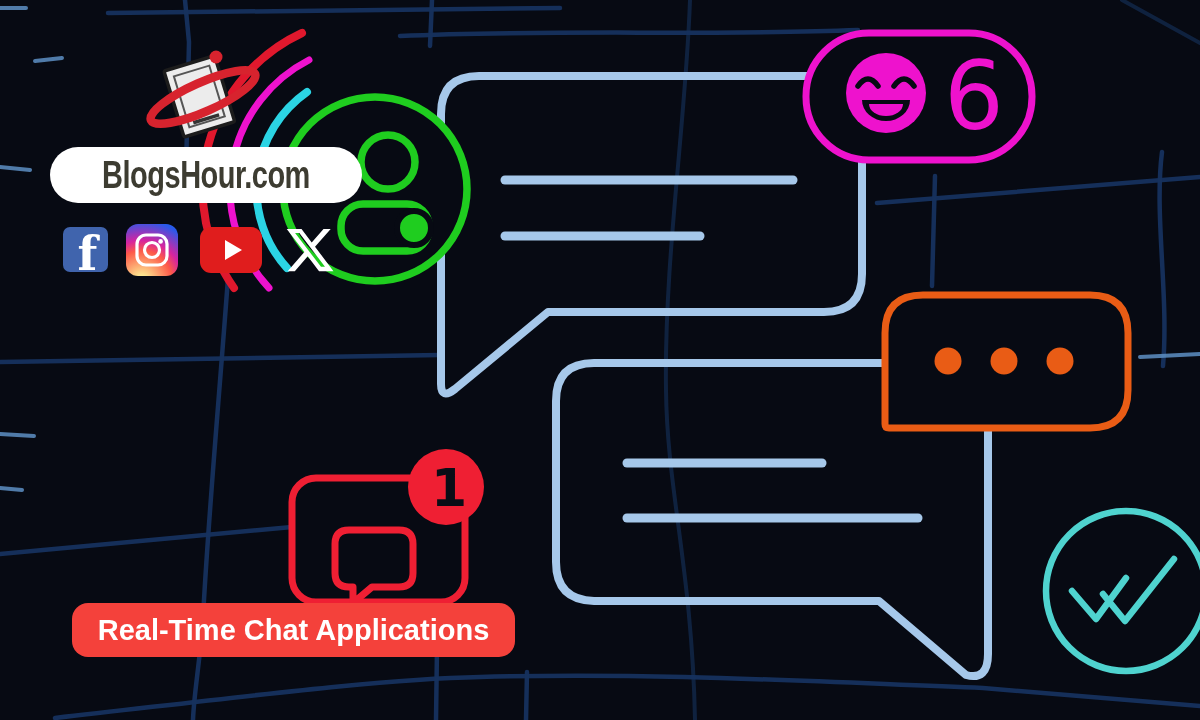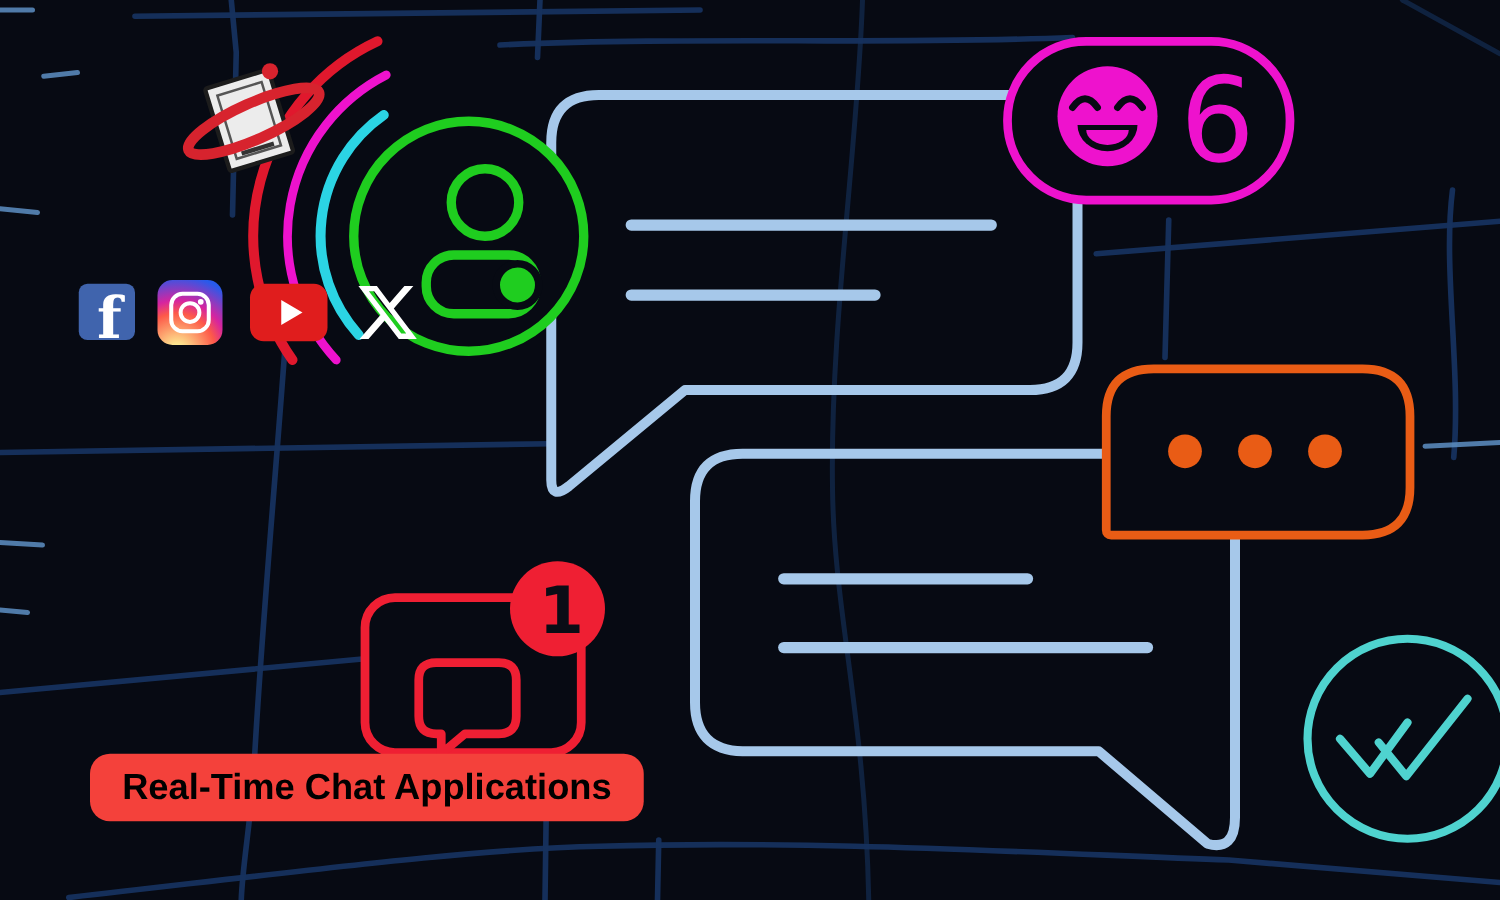--- a/index.html
+++ b/index.html
@@ -61,21 +61,21 @@
       background:var(--youtube_red);display:flex;align-items:center;justify-content:center;}
   .yt span{width:0;height:0;border-left:17px solid #fff;border-top:10px solid transparent;
            border-bottom:10px solid transparent;margin-left:4px;}
   .x{left:283px;top:223px;width:54px;height:54px;display:flex;align-items:center;
      justify-content:center;}
 
   
   .headline-pill{position:absolute;left:72px;top:603px;width:443px;height:54px;
                  background:var(--pill_red);border-radius:16px;display:flex;
                  align-items:center;justify-content:center;}
-  .headline-pill span{color:#000000;font-weight:bold;font-size:29px;white-space:nowrap;}
+  .headline-pill span{color:#ffffff;font-weight:bold;font-size:29px;white-space:nowrap;}
 </style>
 </head>
 <body>
 
 <div class="stage">
 
   <svg class="scene" viewBox="0 0 1200 720" aria-hidden="true">
 
     <g class="ln">
       <path class="g-dark" d="M 108,13 L 560,8"></path>
@@ -166,20 +166,23 @@
       </g>
     </g>
 
     <g class="ln">
       <circle class="s-teal f-bg" cx="1126" cy="591" r="80"></circle>
       <path class="s-teal f-none" stroke-width="7" d="M 1072,591 L 1096,619 L 1126,578"></path>
       <path class="s-teal f-none" stroke-width="7" d="M 1103,594 L 1125,621 L 1174,559"></path>
     </g>
   </svg>
 
+  <div class="site-pill">
+    <span>BlogsHour.com</span>
+  </div>
 
   <div class="icon fb">
     <span>f</span>
   </div>
   <div class="icon ig">
     <svg width="52" height="52" viewBox="0 0 52 52">
       <rect x="11" y="11" width="30" height="30" rx="9" fill="none" stroke="#fff" stroke-width="3.2"></rect>
       <circle cx="26" cy="26" r="7.5" fill="none" stroke="#fff" stroke-width="3.2"></circle>
       <circle cx="34.6" cy="17.4" r="2.3" fill="#fff"></circle>
     </svg>

